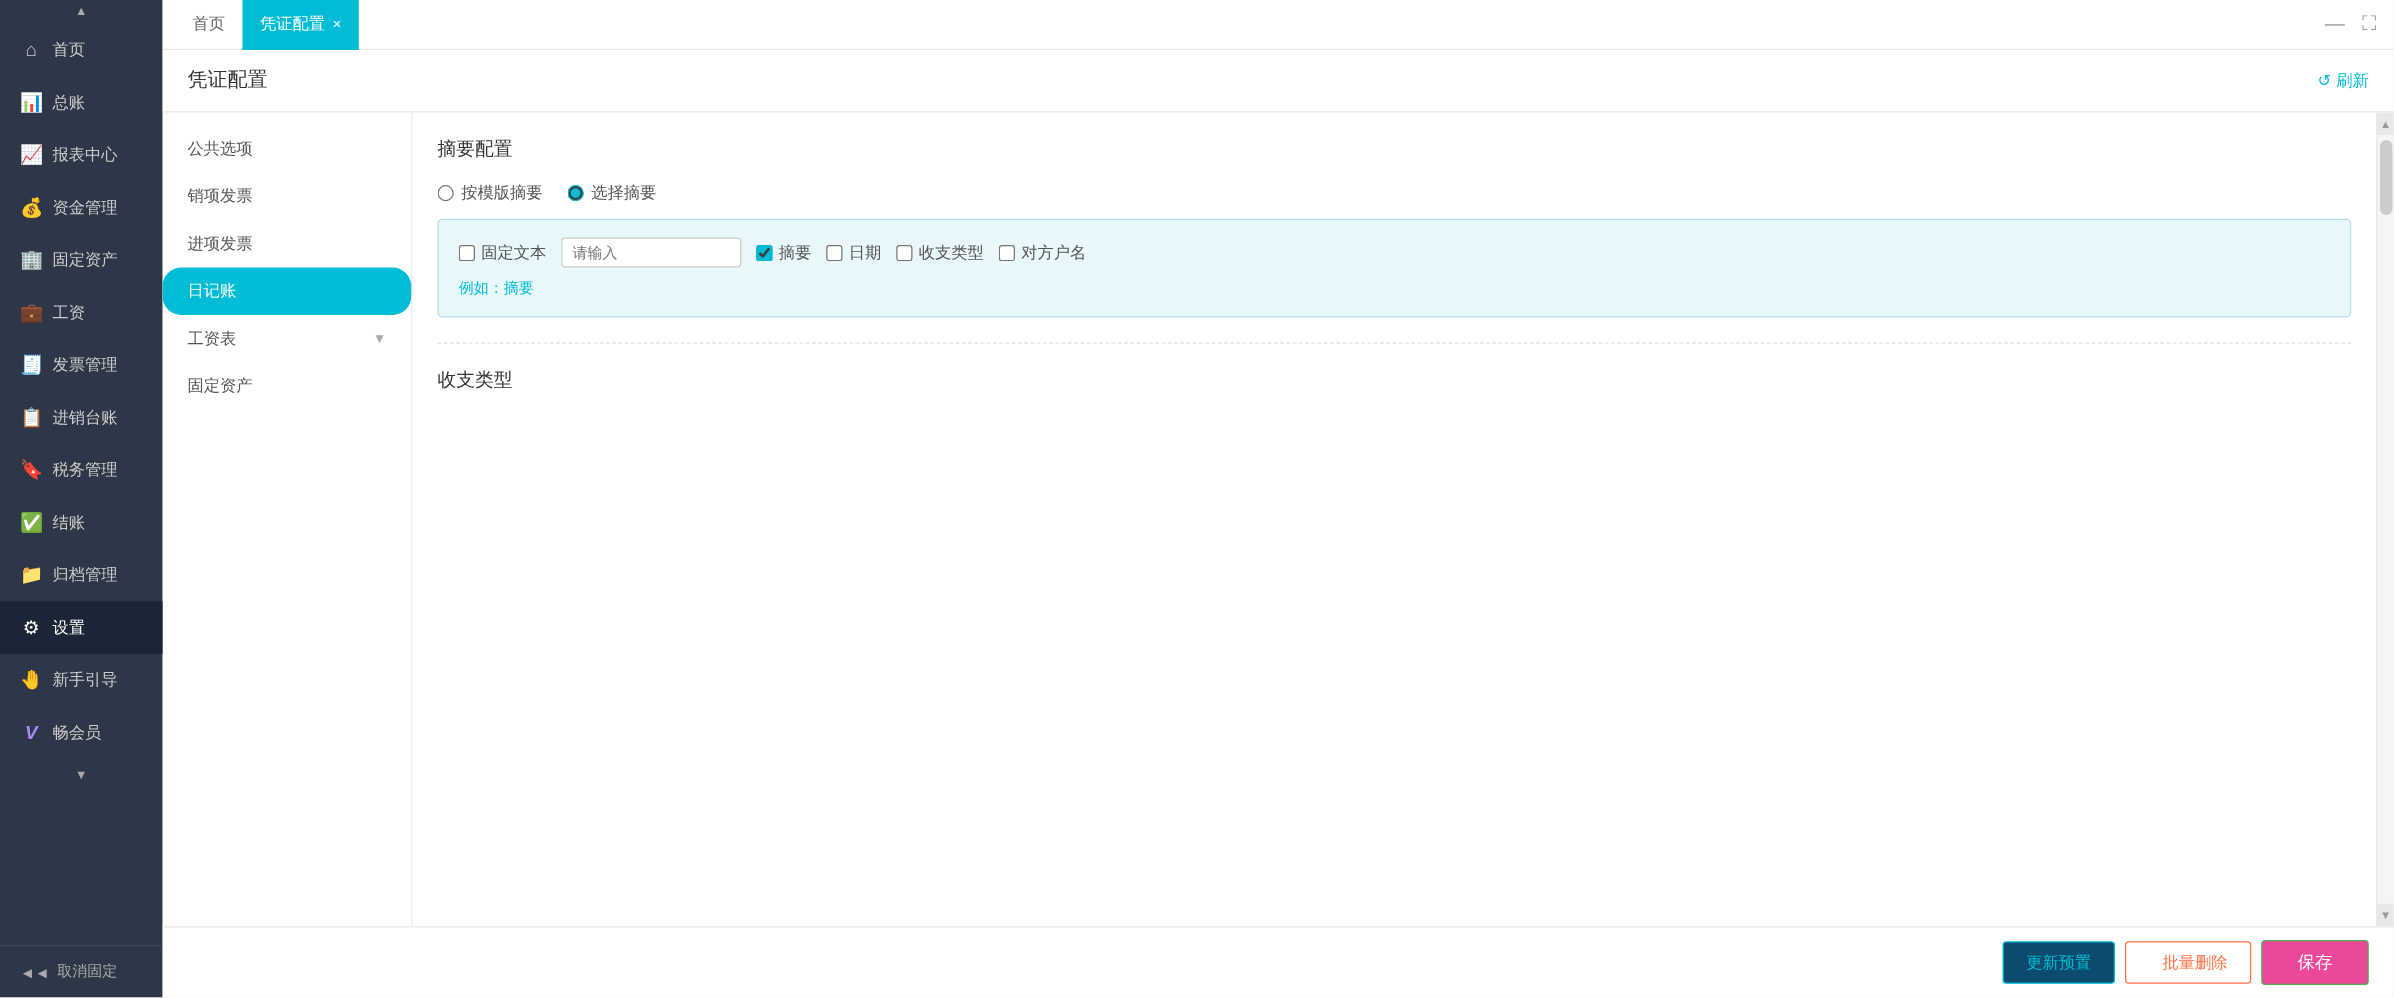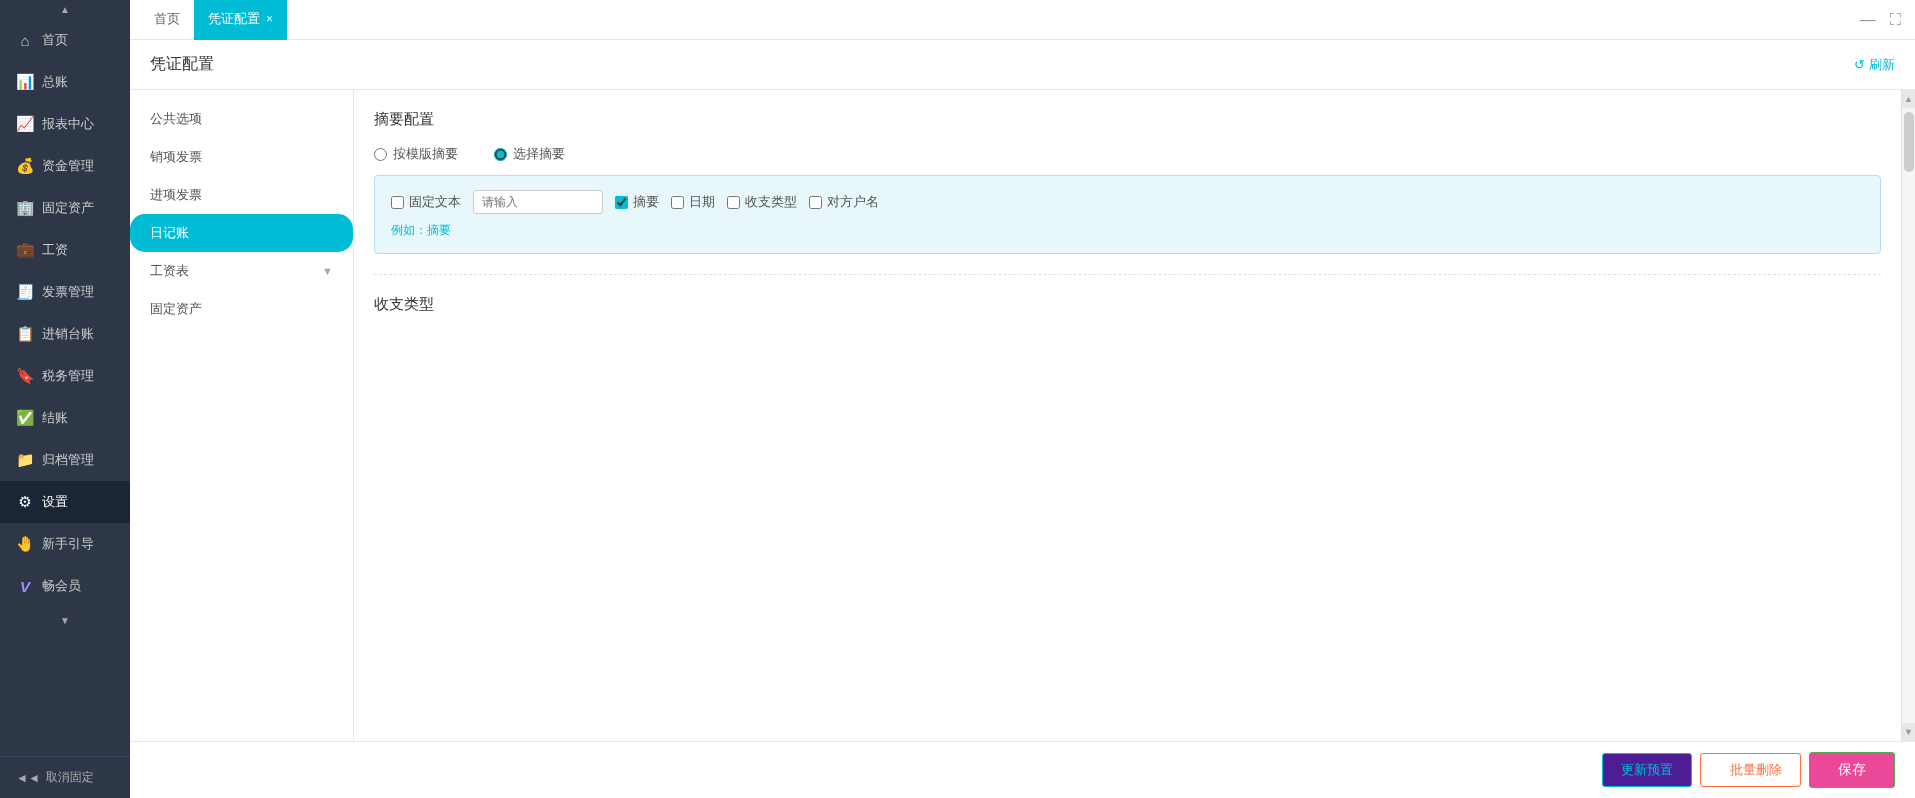--- a/index.html
+++ b/index.html
@@ -116,21 +116,21 @@
       gap: 4px;
       color: #00bcd4;
       cursor: pointer;
       font-size: 13px;
       border: none;
       background: none;
     }
 
     
     .left-nav {
-      width: 224px;
+      width: 200px;
       background: #fff;
       border-right: 1px solid #e8e8e8;
       padding: 10px 0;
       flex-shrink: 0;
     }
     .left-nav-item {
       padding: 10px 20px;
       cursor: pointer;
       color: #555;
       font-size: 13px;
@@ -164,21 +164,21 @@
     .section-title {
       font-size: 15px;
       font-weight: 500;
       color: #333;
       margin-bottom: 16px;
     }
 
     .radio-group {
       display: flex;
       align-items: center;
-      gap: 36px;
+      gap: 20px;
       margin-bottom: 12px;
     }
     .radio-option {
       display: flex;
       align-items: center;
       gap: 6px;
       cursor: pointer;
       color: #555;
     }
     .radio-option input[type="radio"] {
@@ -209,21 +209,21 @@
     }
     .checkbox-option input[type="checkbox"] {
       accent-color: #00bcd4;
       cursor: pointer;
     }
     .text-input {
       border: 1px solid #ccc;
       border-radius: 3px;
       padding: 4px 8px;
       font-size: 12px;
-      width: 130px;
+      width: 144px;
       color: #999;
       outline: none;
     }
 
     .example-text {
       color: #00bcd4;
       font-size: 12px;
       margin-top: 8px;
     }
 
@@ -241,21 +241,21 @@
     .btn {
       padding: 7px 18px;
       border-radius: 3px;
       font-size: 13px;
       cursor: pointer;
       border: 1px solid transparent;
     }
     .btn-outline-primary {
       border-color: #00bcd4;
       color: #00bcd4;
-      background: #4c1d95;
+      background: #0c4a6e;
     }
     .btn-outline-danger {
       border-color: #ff7043;
       color: #ff7043;
       background: #fff;
       padding-left: 29px;
     }
     .btn-success {
       background: #ec4899;
       color: #fff;

